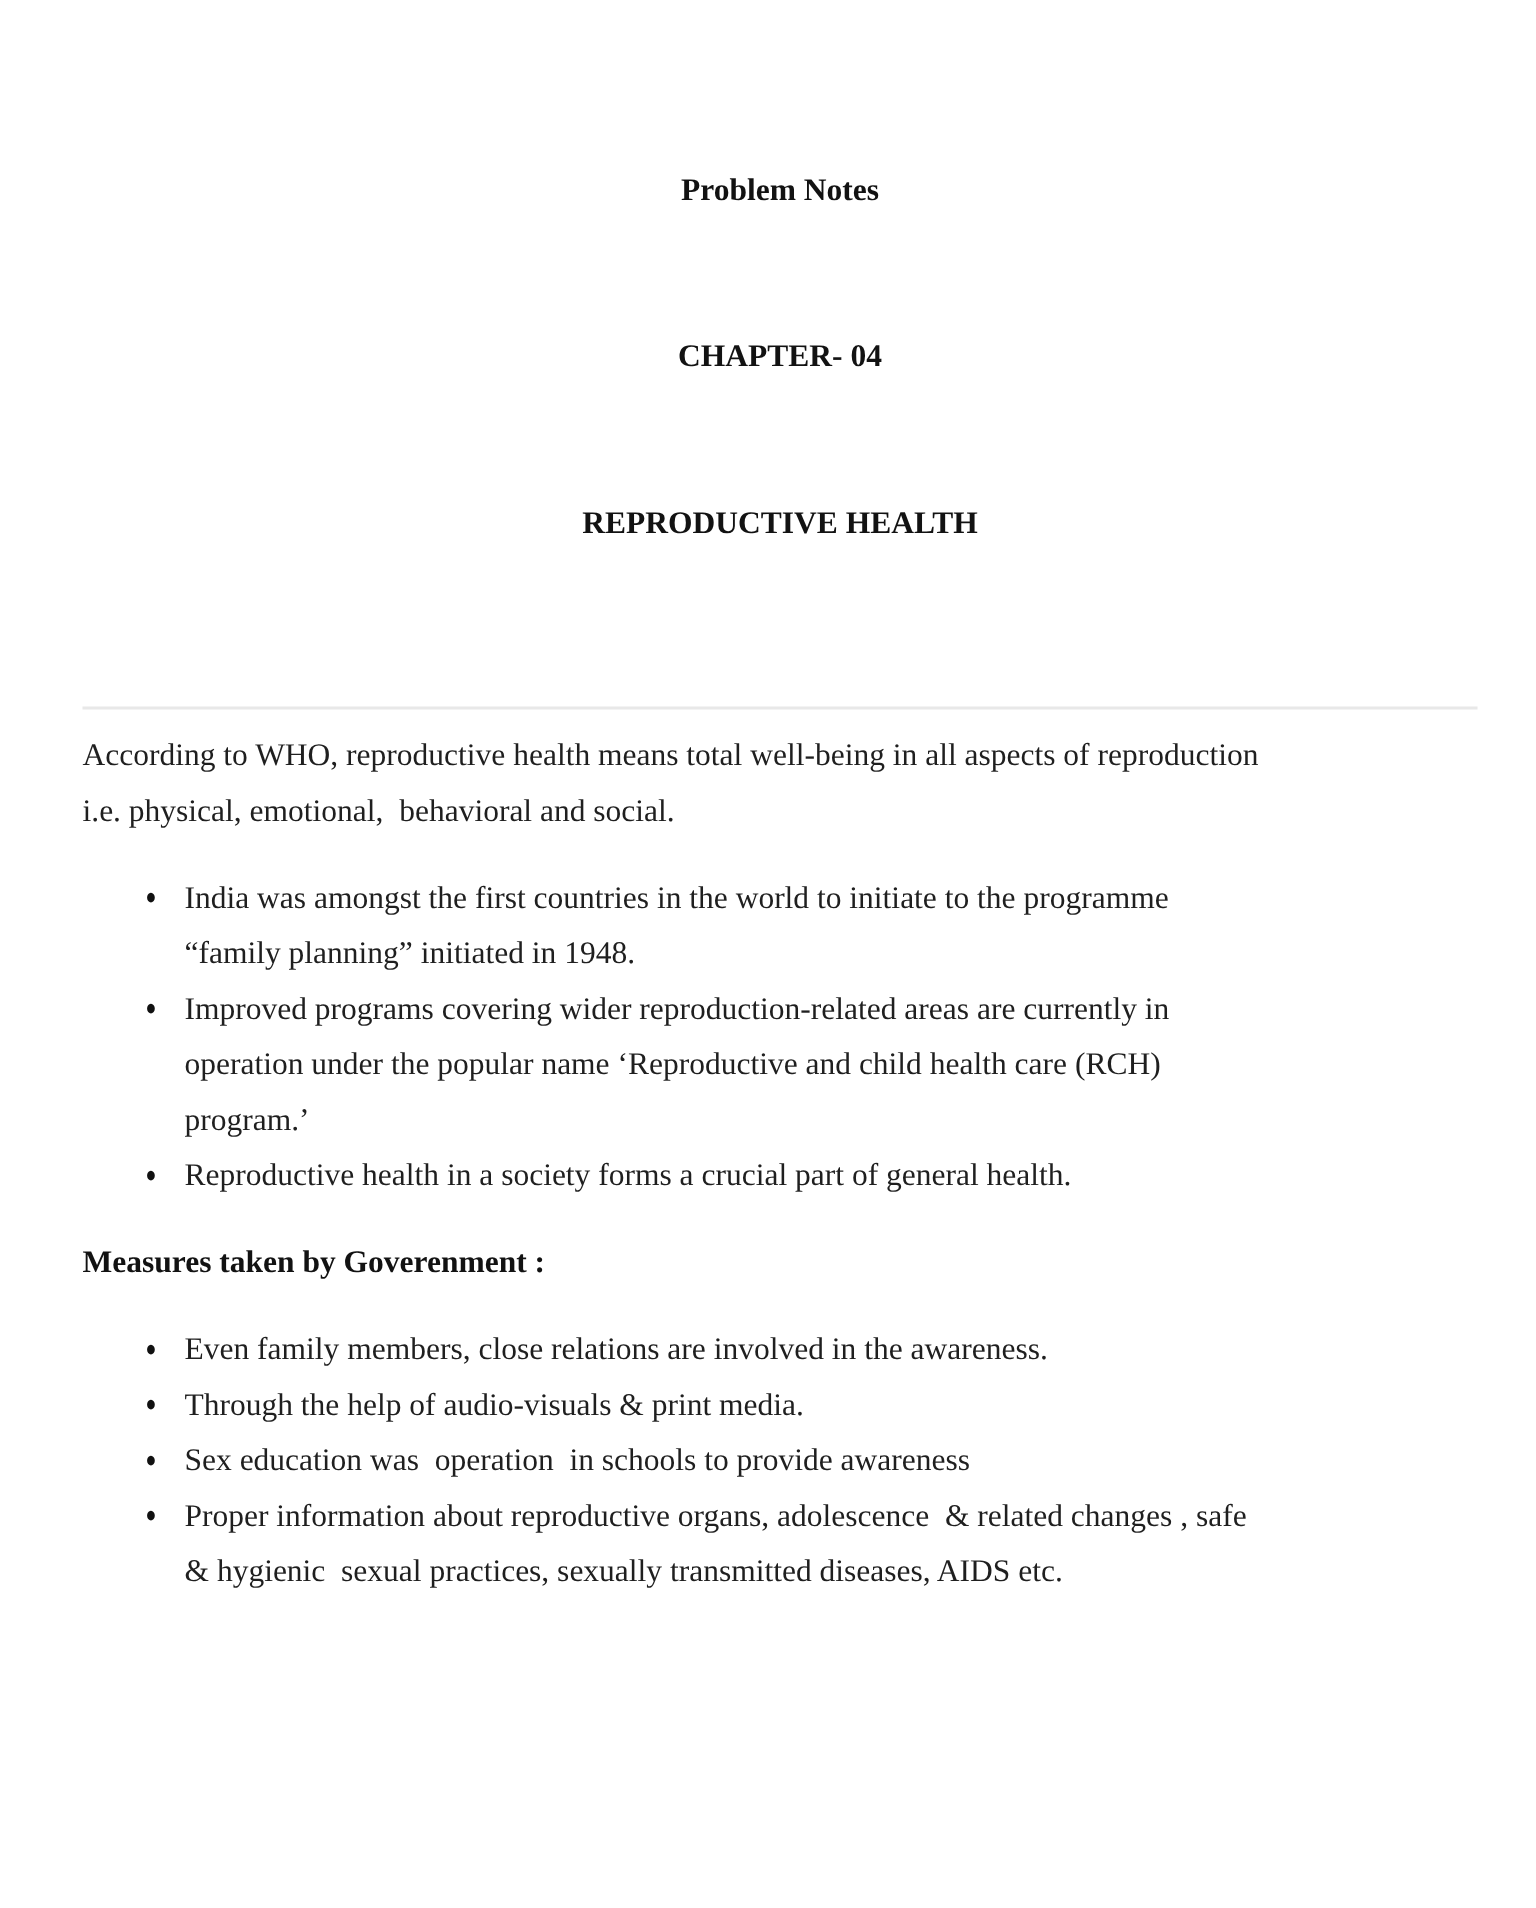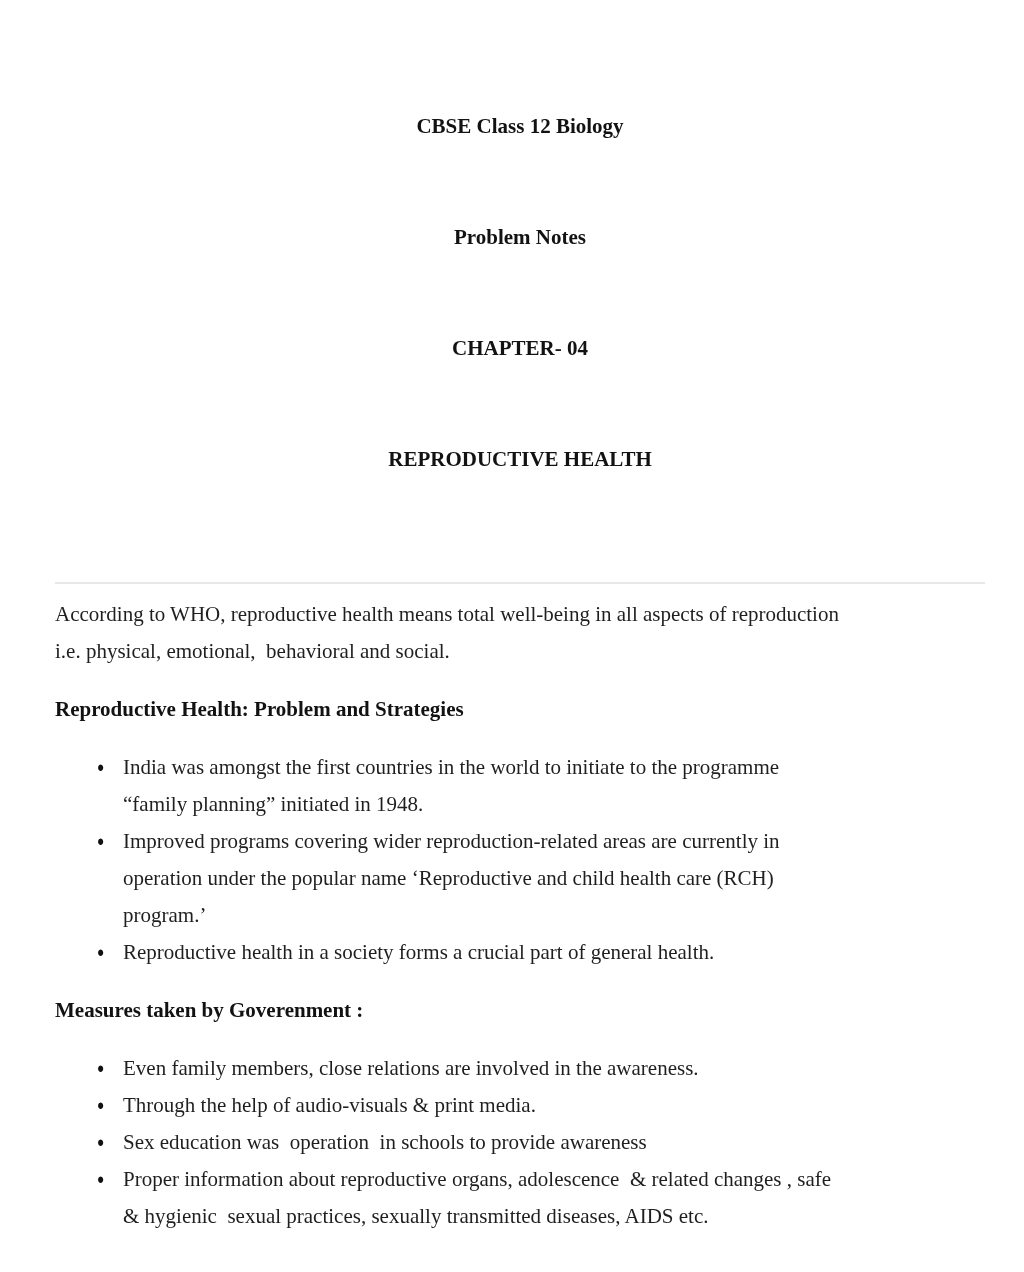--- a/index.html
+++ b/index.html
@@ -63,32 +63,30 @@
     transform: scaleY(1.25);
     color: #111111;
   }
 </style>
 </head>
 <body>
 
 <div class="page">
 
   <div class="doc-header">
-    <div class="hline">CBSE Class 12 Biology</div>
     <div class="hline">Problem Notes</div>
     <div class="hline">CHAPTER- 04</div>
     <div class="hline">REPRODUCTIVE HEALTH</div>
   </div>
 
   <hr class="divider">
 
   <p class="body-text">According to WHO, reproductive health means total well-being in all aspects of reproduction
 i.e. physical, emotional,  behavioral and social.</p>
 
-  <h2 class="section-heading">Reproductive Health: Problem and Strategies</h2>
 
   <ul class="bullet-list">
     <li class="bullet-item">India was amongst the first countries in the world to initiate to the programme
 “family planning” initiated in 1948.</li>
     <li class="bullet-item">Improved programs covering wider reproduction-related areas are currently in
 operation under the popular name ‘Reproductive and child health care (RCH)
 program.’</li>
     <li class="bullet-item">Reproductive health in a society forms a crucial part of general health.</li>
   </ul>
 

